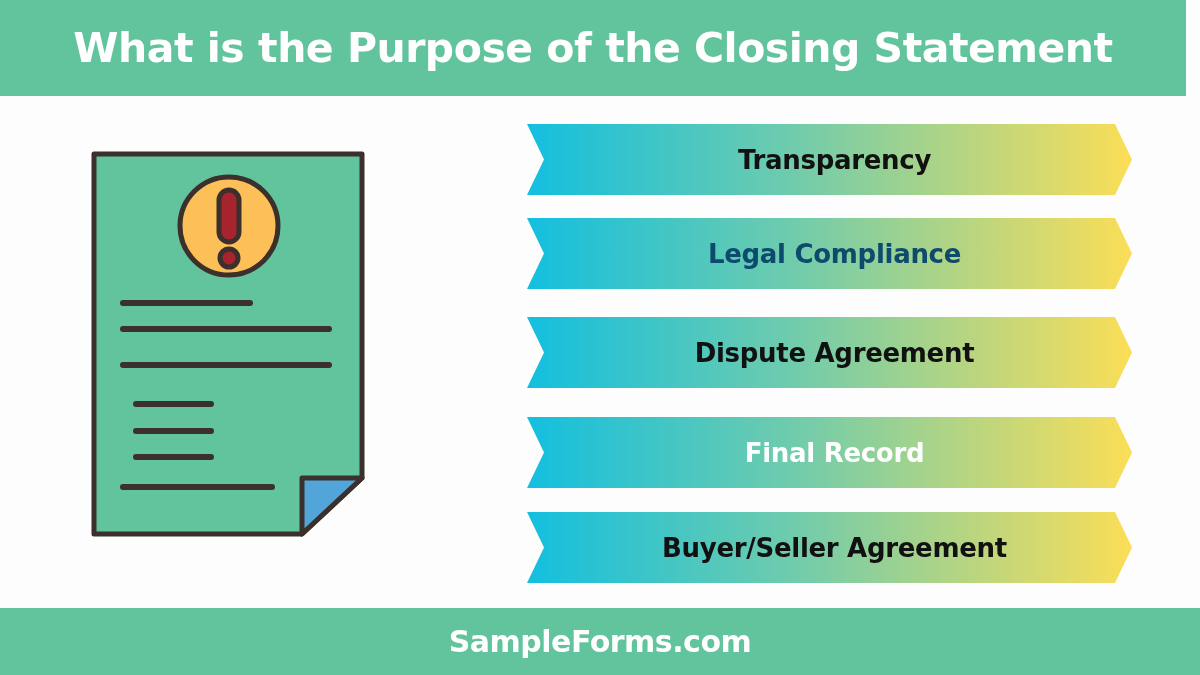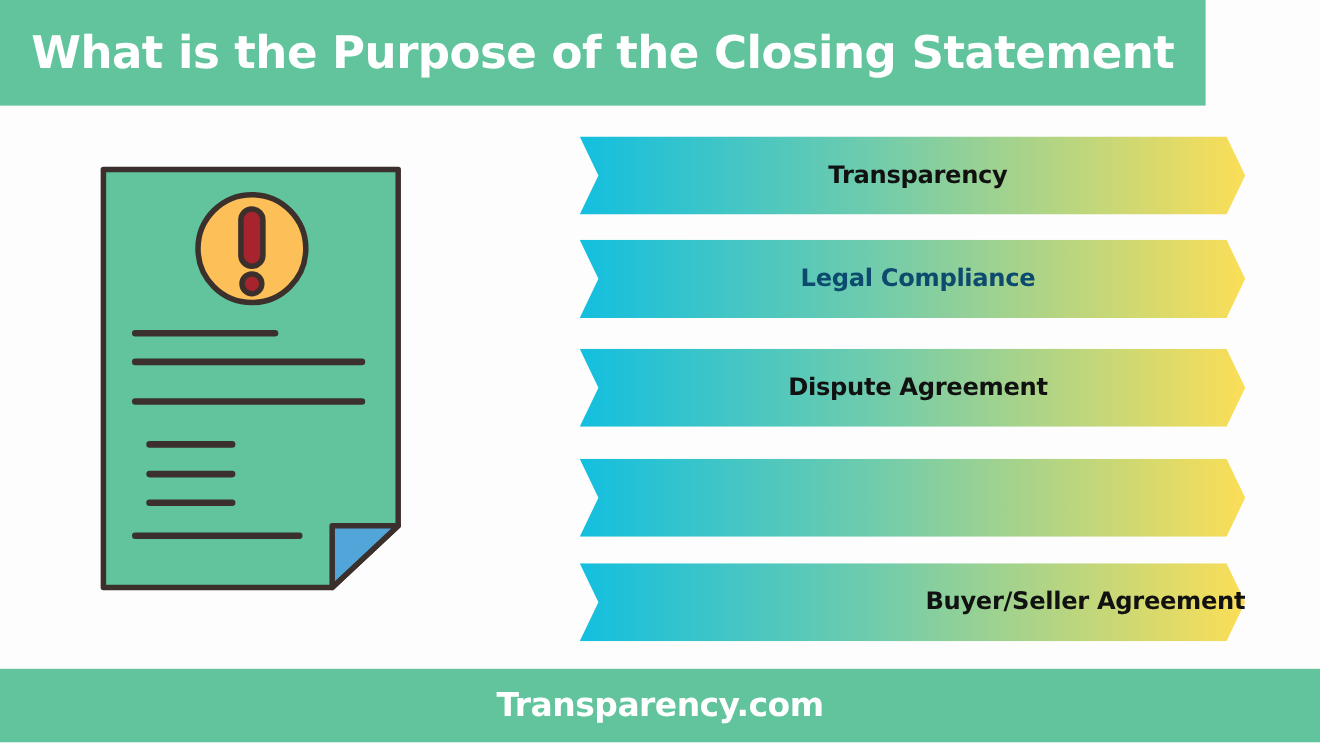--- a/index.html
+++ b/index.html
@@ -1,19 +1,19 @@
 <!DOCTYPE html>
 <html><head>
 <meta charset="utf-8">
 <style>
   * { margin:0; padding:0; box-sizing:border-box; }
   html, body { width:1200px; height:675px; overflow:hidden; background:#fdfdfd; }
   body { position:relative; font-family:"DejaVu Sans","Liberation Sans",sans-serif; }
   .header {
-    position:absolute; left:0; top:0; width:1096px; height:96px;
+    position:absolute; left:0; top:0; width:1186px; height:96px;
     background:#61c49c; display:flex; align-items:center; justify-content:center;
   }
   .header h1 {
     color:#ffffff; font-weight:bold; font-size:41px; letter-spacing:-0.5px;
     font-family:"DejaVu Sans","Liberation Sans",sans-serif;
   }
   .footer {
     position:absolute; left:0; top:608px; width:1200px; height:67px;
     background:#61c49c; display:flex; align-items:center; justify-content:center;
   }
@@ -21,21 +21,21 @@
     color:#ffffff; font-weight:bold; font-size:30px; letter-spacing:-0.5px;
     font-family:"DejaVu Sans","Liberation Sans",sans-serif;
   }
   .doc-icon { position:absolute; left:88px; top:148px; width:284px; height:392px; }
   .arrow {
     position:absolute; left:527px; width:605px; height:71px;
     display:flex; align-items:center; justify-content:center;
   }
   .arrow svg.bg { position:absolute; left:0; top:0; }
   .arrow span {
-    position:relative; font-weight:bold; font-size:22px; letter-spacing:-0.3px;
+    position:relative; font-weight:bold; font-size:26px; letter-spacing:-0.3px;
     font-family:"DejaVu Sans","Liberation Sans",sans-serif; padding-left:10px;
   }
 </style>
 </head>
 <body>
 
 <div class="header">
   <h1>What is the Purpose of the Closing Statement</h1>
 </div>
 
@@ -81,24 +81,25 @@
   <svg class="bg" width="605" height="71">
     <polygon points="0,0 588,0 605,35.5 588,71 0,71 17,35.5" fill="url(#g)"></polygon>
   </svg>
   <span style="color:#111;">Dispute Agreement</span>
 </div>
 
 <div class="arrow" style="top:417px;">
   <svg class="bg" width="605" height="71">
     <polygon points="0,0 588,0 605,35.5 588,71 0,71 17,35.5" fill="url(#g)"></polygon>
   </svg>
+  <span style="color:#fff;">Final Record</span>
 </div>
 
-<div class="arrow" style="top:512px;justify-content:flex-end;">
+<div class="arrow" style="top:512px;">
   <svg class="bg" width="605" height="71">
     <polygon points="0,0 588,0 605,35.5 588,71 0,71 17,35.5" fill="url(#g)"></polygon>
   </svg>
   <span style="color:#111;">Buyer/Seller Agreement</span>
 </div>
 
 <div class="footer">
-  <span>Transparency.com</span>
+  <span>SampleForms.com</span>
 </div>
 
 </body></html>

